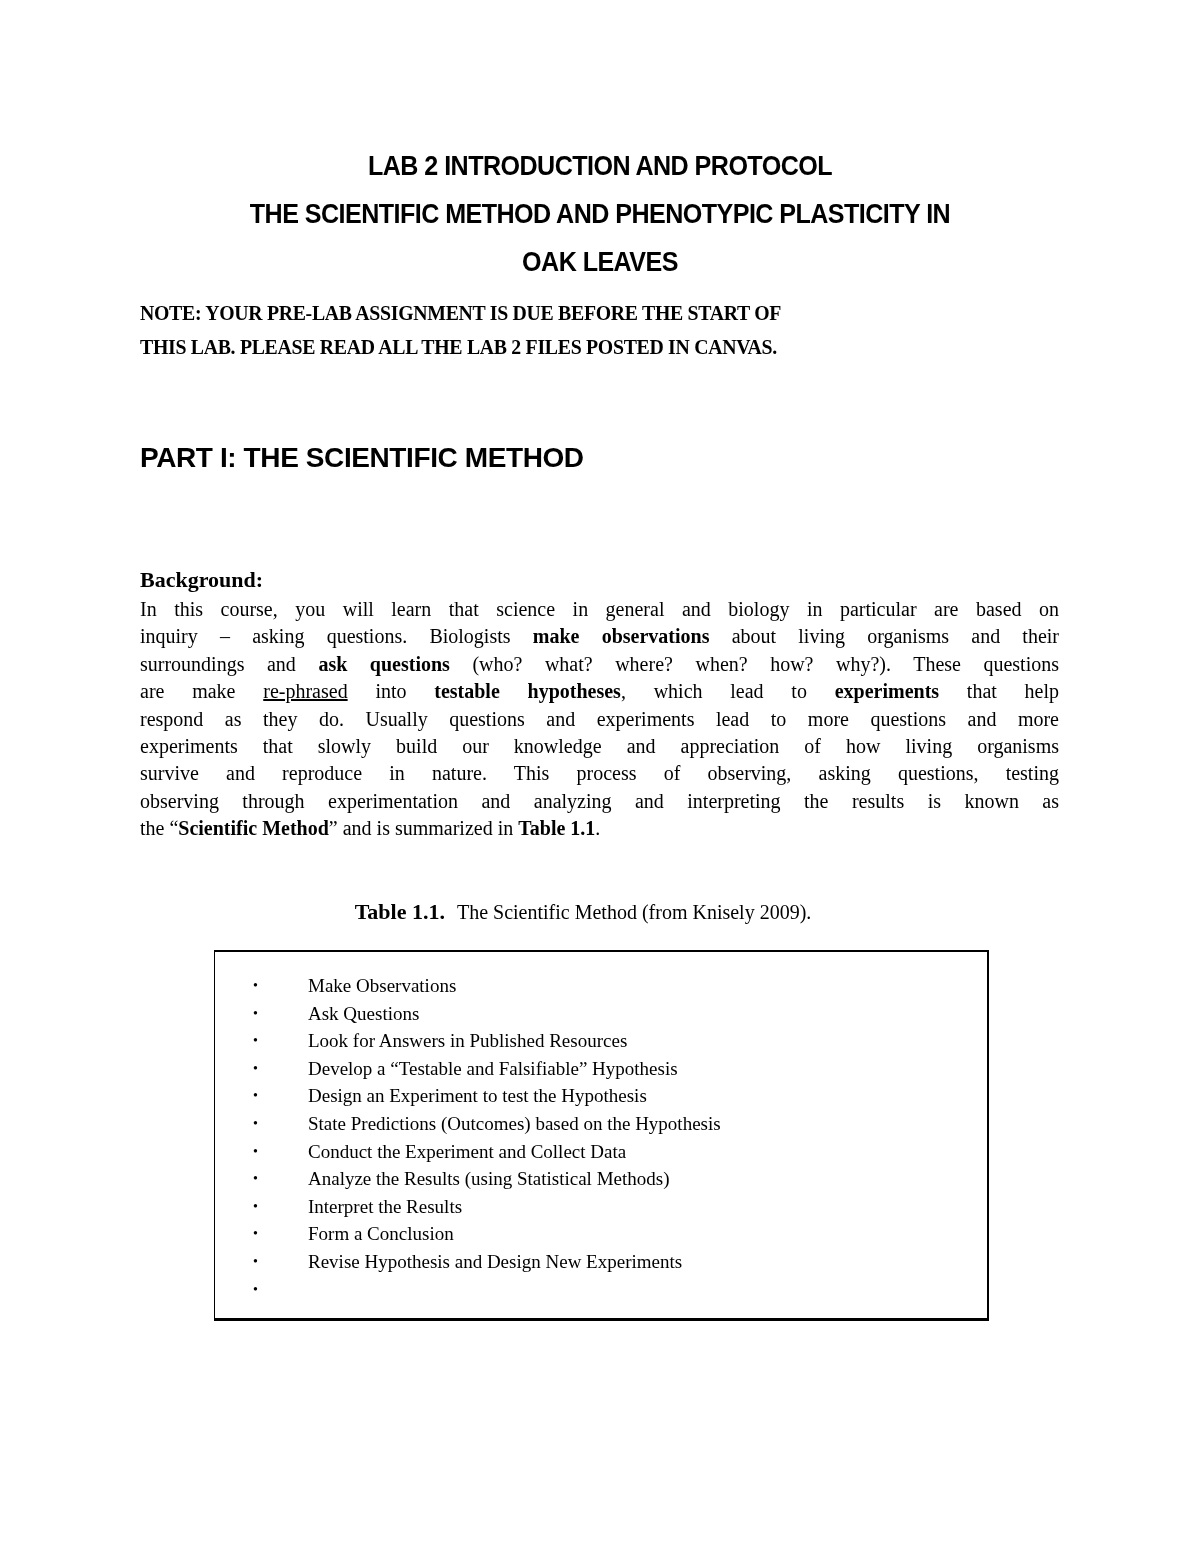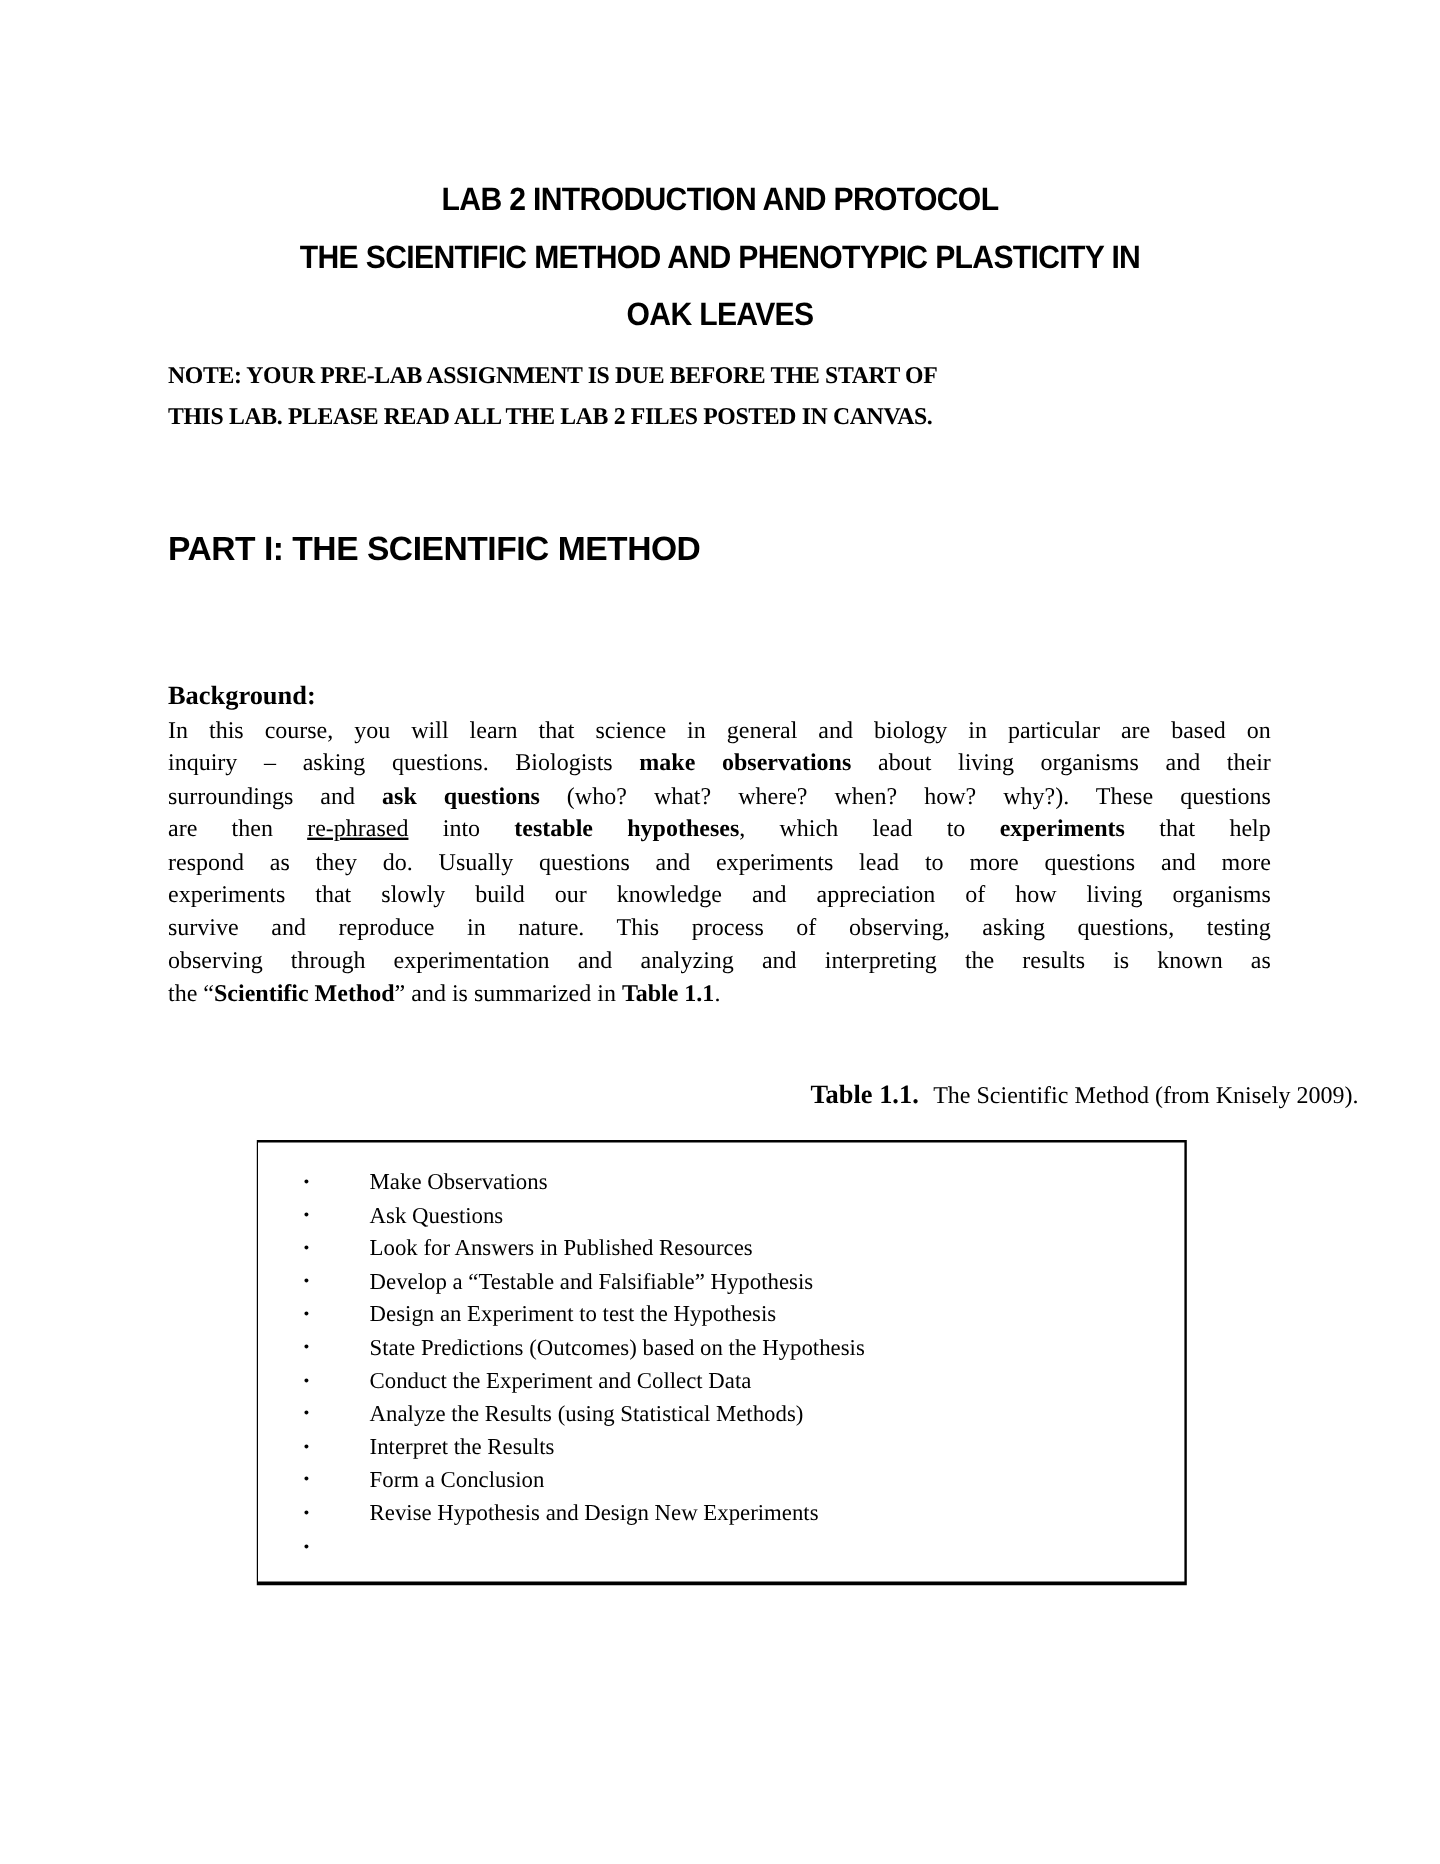--- a/index.html
+++ b/index.html
@@ -85,24 +85,24 @@
       white-space: nowrap;
       height: 27.4px;
     }
     .para-line.last {
       text-align-last: left;
     }
     .para-line b { font-weight: bold; }
     .para-line u { text-decoration: underline; }
     .caption {
       position: absolute;
-      left: 0;
+      left: 17px;
       width: 1132px;
       top: 896px;
-      text-align: right;
+      text-align: center;
       font-family: "Liberation Serif", serif;
       font-size: 20px;
       line-height: 32px;
       white-space: nowrap;
     }
     .caption .cap-label {
       font-weight: bold;
       font-size: 22px;
       margin-right: 12px;
     }
@@ -163,21 +163,21 @@
   </div>
 
   <div class="part-heading">PART I: THE SCIENTIFIC METHOD</div>
 
   <div class="bg-heading">Background:</div>
 
   <div class="paragraph" id="bg-paragraph">
       <span class="para-line"><span>In this course, you will learn that science in general and biology in particular are based on</span></span>
       <span class="para-line"><span>inquiry – asking questions.  Biologists </span><b>make observations</b><span> about living organisms and their</span></span>
       <span class="para-line"><span>surroundings and </span><b>ask questions</b><span> (who? what? where? when? how? why?).  These questions</span></span>
-      <span class="para-line"><span>are then </span><u>re-phrased</u><span> into </span><b>testable hypotheses</b><span>, which lead to </span><b>experiments</b><span> that help</span></span>
+      <span class="para-line"><span>are make </span><u>re-phrased</u><span> into </span><b>testable hypotheses</b><span>, which lead to </span><b>experiments</b><span> that help</span></span>
       <span class="para-line"><span>respond as they do.  Usually questions and experiments lead to more questions and more</span></span>
       <span class="para-line"><span>experiments that slowly build our knowledge and appreciation of how living organisms</span></span>
       <span class="para-line"><span>survive and reproduce in nature.  This process of observing, asking questions, testing</span></span>
       <span class="para-line"><span>observing through experimentation and analyzing and interpreting the results is known as</span></span>
       <span class="para-line last"><span>the “</span><b>Scientific Method</b><span>” and is summarized in </span><b>Table 1.1</b><span>.</span></span>
     </div>
 
   <div class="caption">
     <span class="cap-label">Table 1.1.</span><span>The Scientific Method (from Knisely 2009).</span>
   </div>

